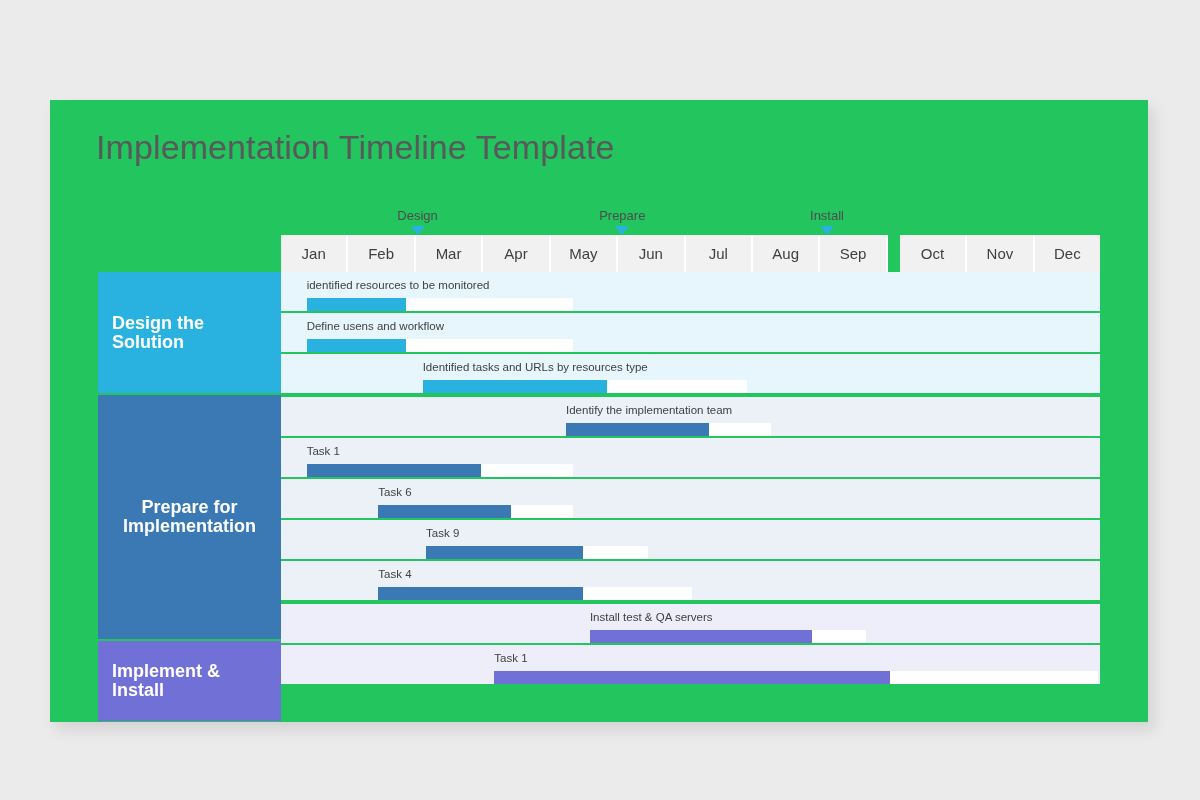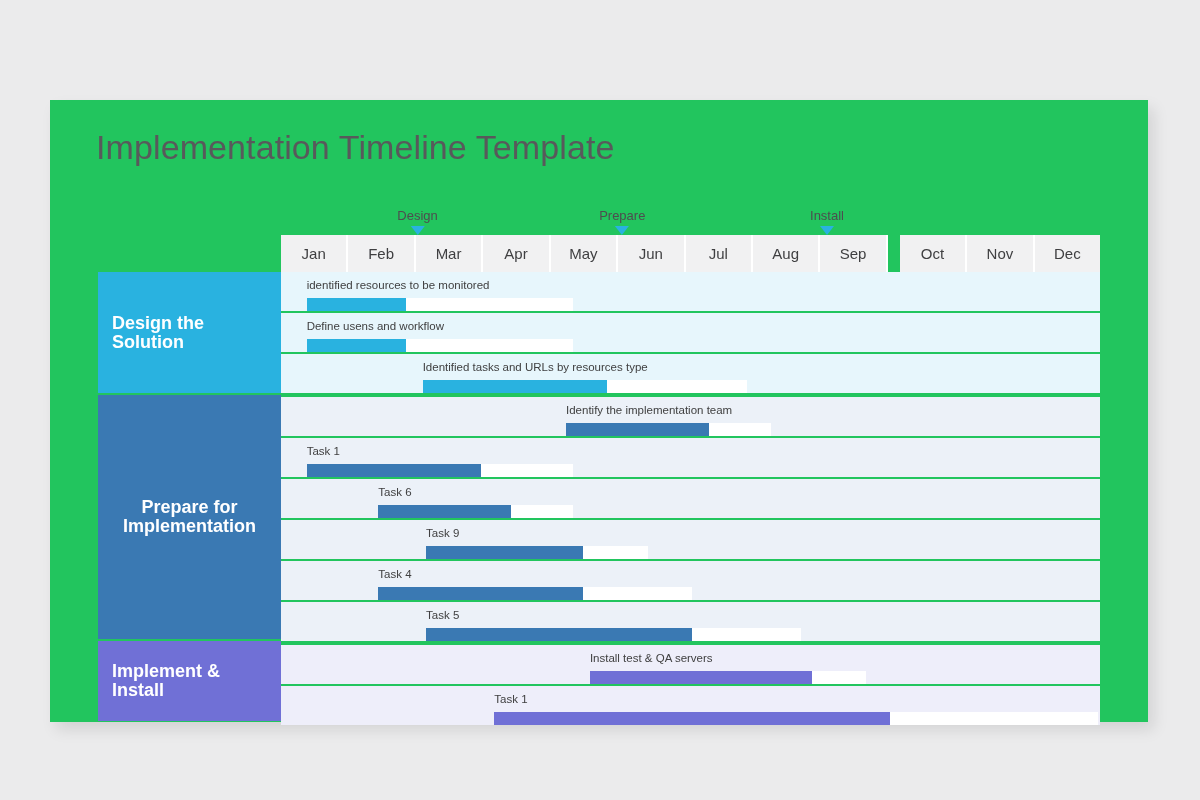--- a/index.html
+++ b/index.html
@@ -232,26 +232,20 @@
             <div class="bar-track" style="left: 145.088px; width: 221.812px;">
               <div class="bar-fill" style="background: rgb(58, 121, 179); width: 70.7692%;"></div>
             </div>
           </div>
           <div class="row" style="height: 39px; background: rgb(236, 241, 248);">
             <div class="task-label" style="left: 97.3125px;">Task 4</div>
             <div class="bar-track" style="left: 97.3125px; width: 313.95px;">
               <div class="bar-fill" style="background: rgb(58, 121, 179); width: 65.2174%;"></div>
             </div>
           </div>
-          <div class="row" style="height: 39px; background: rgb(236, 241, 248);">
-            <div class="task-label" style="left: 145.088px;">Task 5</div>
-            <div class="bar-track" style="left: 145.088px; width: 375.375px;">
-              <div class="bar-fill" style="background: rgb(58, 121, 179); width: 70.9091%;"></div>
-            </div>
-          </div>
           <div style="height: 2px;"></div>
           <div class="row" style="height: 39px; background: rgb(238, 238, 250);">
             <div class="task-label" style="left: 308.887px;">Install test &amp; QA servers</div>
             <div class="bar-track" style="left: 308.887px; width: 276.413px;">
               <div class="bar-fill" style="background: rgb(112, 112, 214); width: 80.2469%;"></div>
             </div>
           </div>
           <div class="row" style="height: 39px; background: rgb(238, 238, 250);">
             <div class="task-label" style="left: 213.338px;">Task 1</div>
             <div class="bar-track" style="left: 213.338px; width: 604.013px;">

